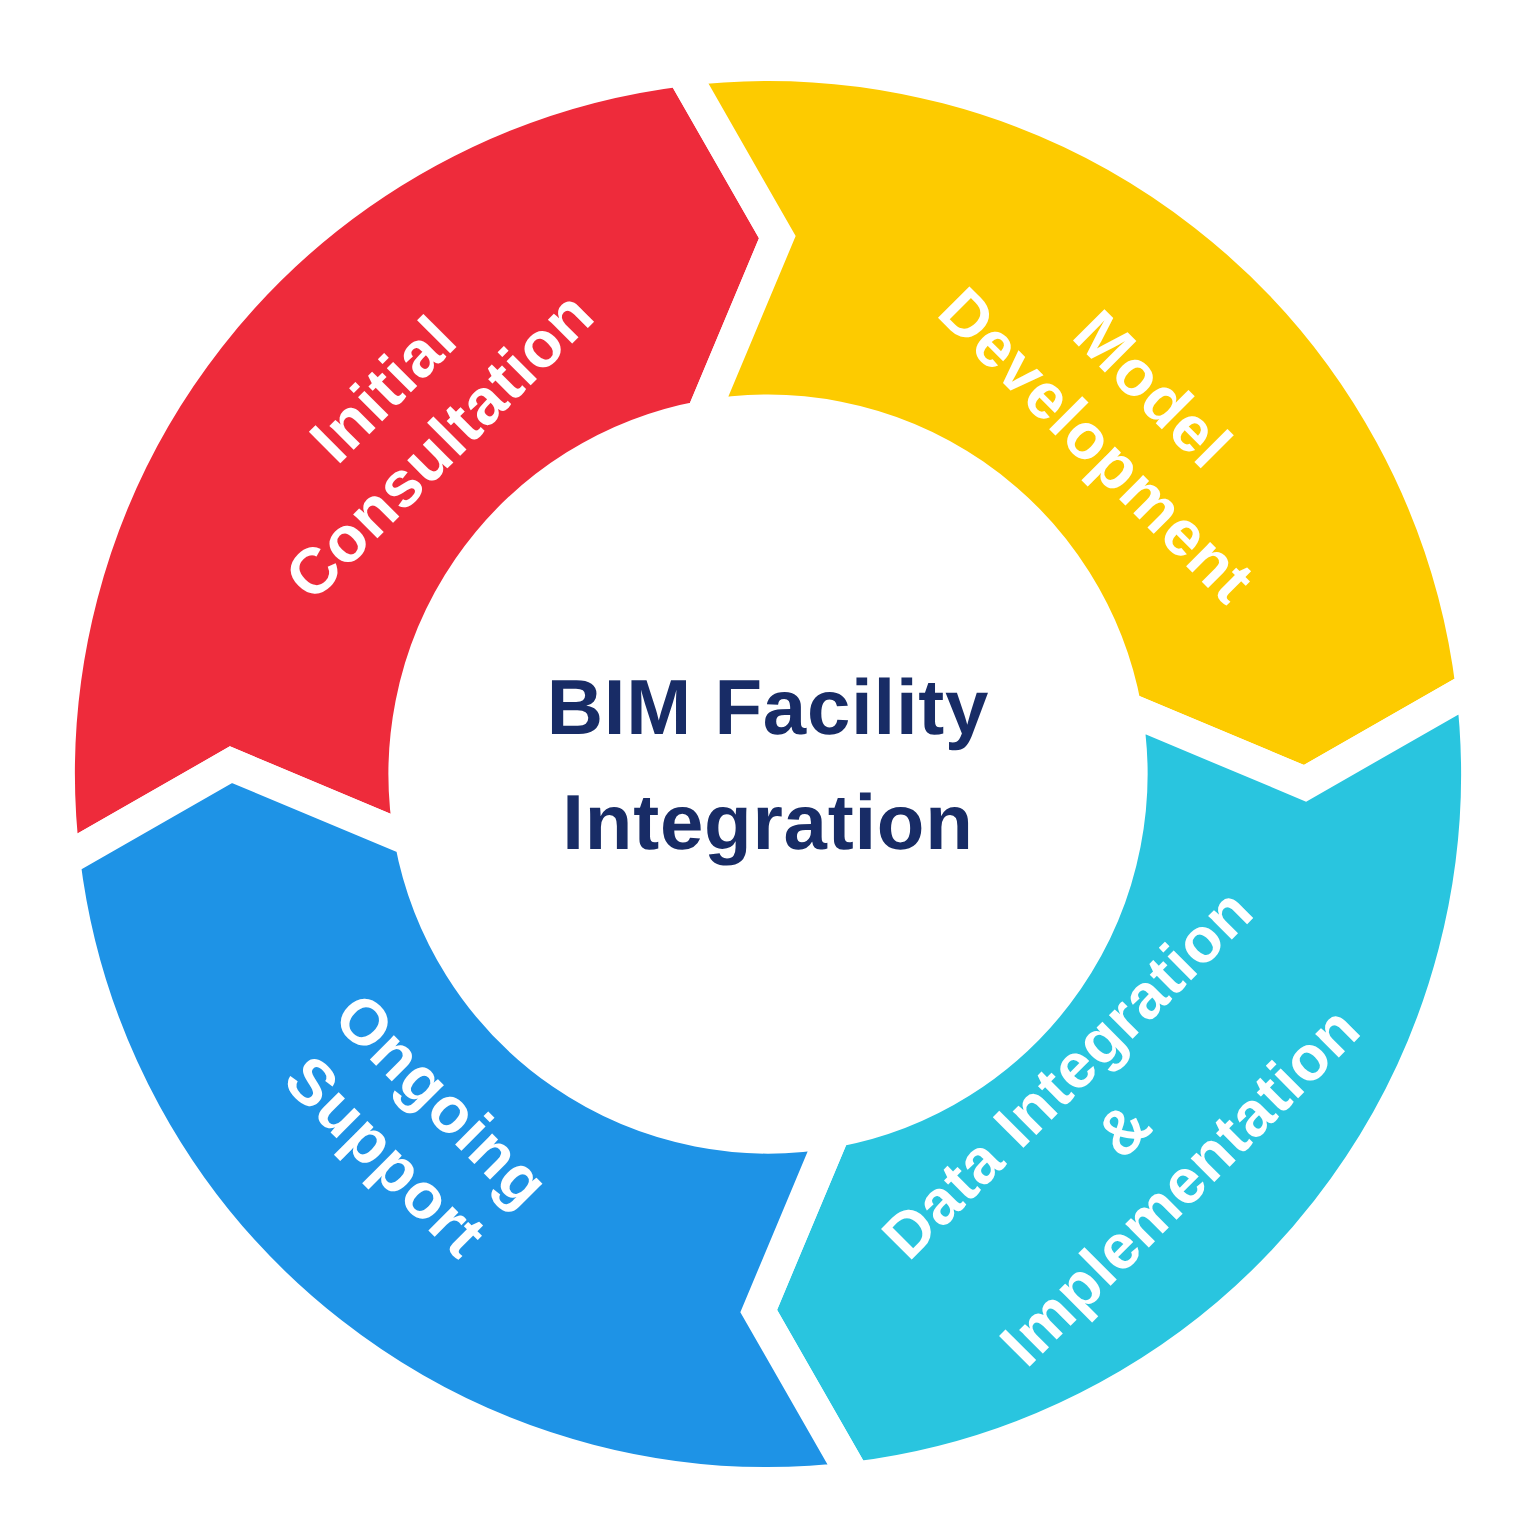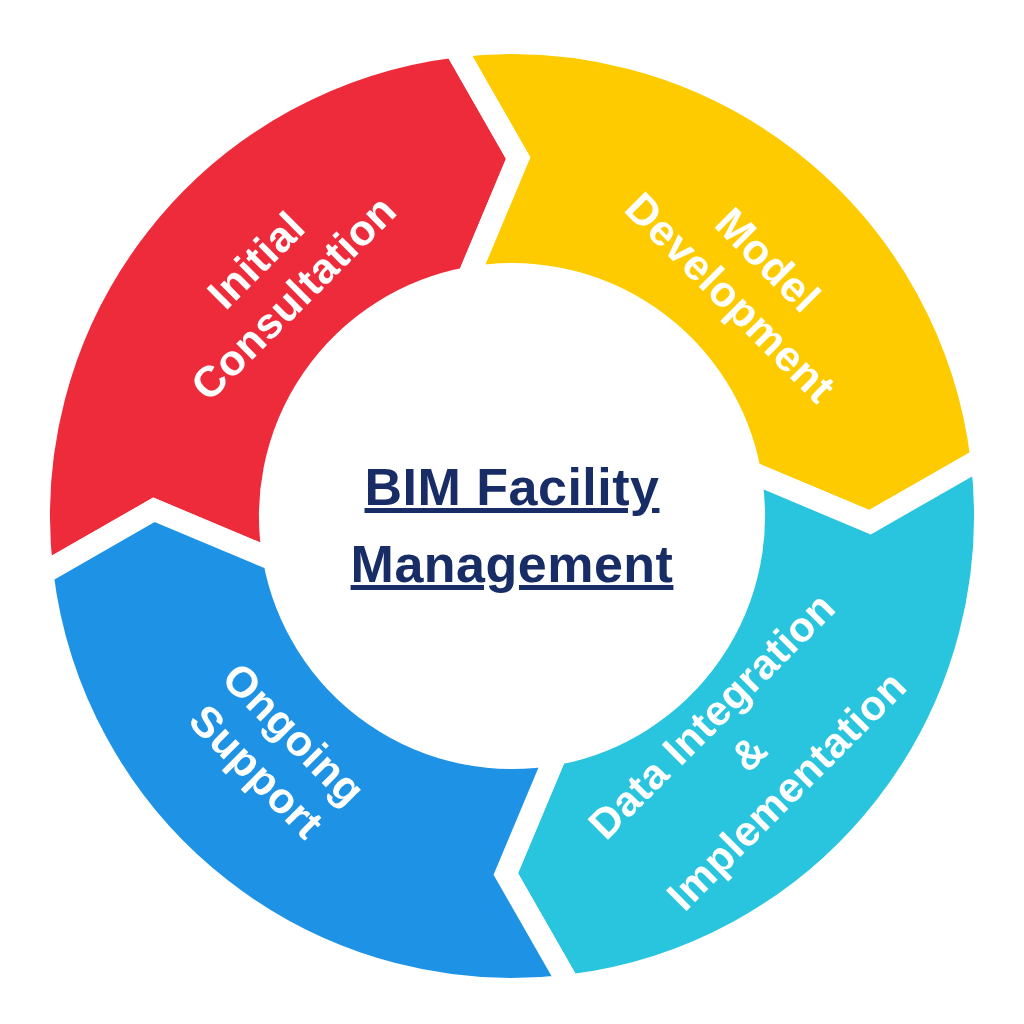--- a/index.html
+++ b/index.html
@@ -15,24 +15,23 @@
     text-align:center;white-space:nowrap;letter-spacing:0.5px;
   }
   .seg-label span{display:block;}
   .rot-neg{transform:translate(-50%,-50%) rotate(-45deg);}
   .rot-pos{transform:translate(-50%,-50%) rotate(45deg);}
   .label-initial{left:275px;top:279px;}
   .label-model{left:749px;top:279px;}
   .label-data{left:749px;top:753px;font-size:42px;line-height:53px;}
   .label-ongoing{left:275px;top:753px;}
   .center-title{
-    position:absolute;left:512px;top:526px;transform:translate(-50%,-50%);
+    position:absolute;left:512px;top:511px;transform:translate(-50%,-50%);
     font-weight:700;font-size:52px;line-height:77px;text-align:center;white-space:nowrap;
     letter-spacing:0.5px;
-    text-decoration:underline;
   }
   .center-title span{display:block;}
 </style>
 </head>
 <body style="background: rgb(255, 255, 255);">
 
 <div class="canvas">
 
   <svg class="ring-svg" viewBox="0 0 1024 1024" aria-hidden="true">
     <path d="M 42.5 573.6 A 473 473 0 0 1 454.4 46.5 L 518.2 158.1 L 467.9 278.1 A 242 242 0 0 0 274 560.1 L 154 509.8 Z" fill="#EE2B3B"></path>
@@ -57,16 +56,16 @@
     <span>Implementation</span>
   </div>
 
   <div class="seg-label rot-pos label-ongoing">
     <span>Ongoing</span>
     <span>Support</span>
   </div>
 
   <div class="center-title" style="color: rgb(24, 44, 102);">
     <span>BIM Facility</span>
-    <span>Management</span>
+    <span>Integration</span>
   </div>
 
 </div>
 
 </body></html>

